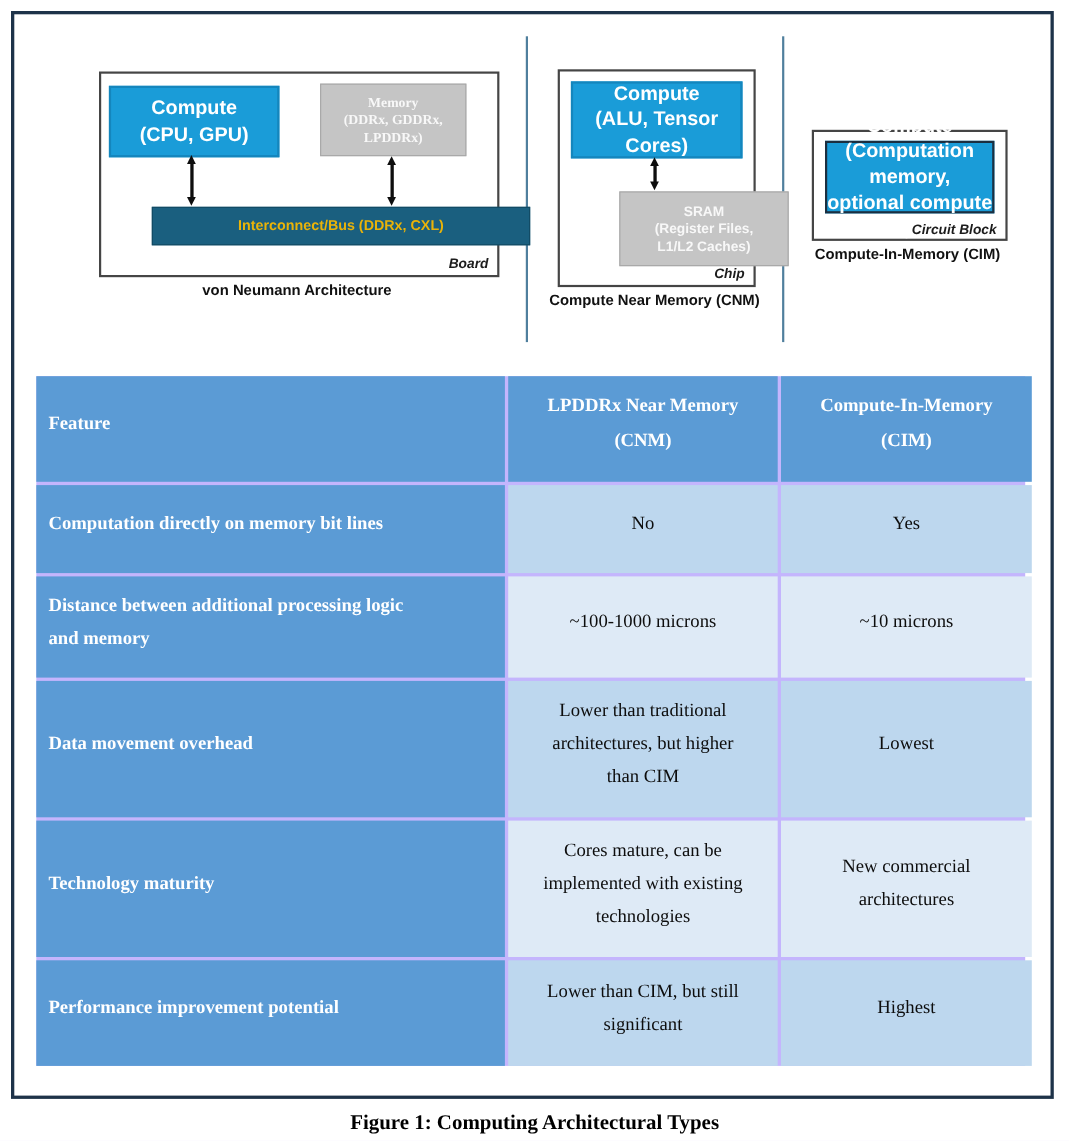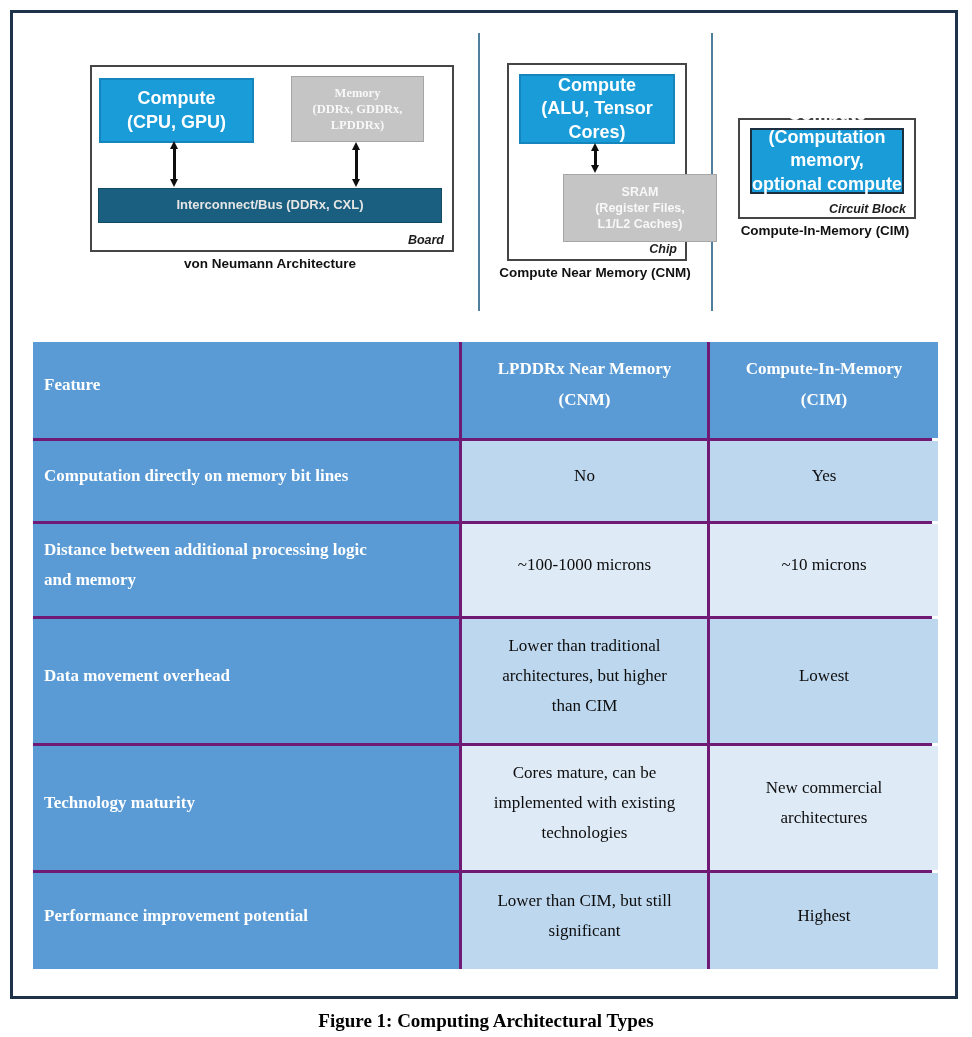--- a/index.html
+++ b/index.html
@@ -15,39 +15,39 @@
   .divider.d1{left:465px;}
   .divider.d2{left:698px;}
 
   
   .diag-box{position:absolute;background:#ffffff;border:2px solid #454545;}
   .blk{position:absolute;display:flex;align-items:center;justify-content:center;
        text-align:center;white-space:pre-line;font-weight:bold;line-height:1.3;}
   .cyan{background:#1a9cd8;border:2px solid #1486bd;color:#ffffff;font-size:18px;}
   .cyan.dark-border{border:2px solid #1b2f40;}
   .gray{background:#c5c5c5;border:1.5px solid #a6a6a6;color:#f8f8f8;font-size:12.5px;}
-  .bus{background:#1a5f7f;border:1.5px solid #124a63;color:#e5e5e5;font-size:13px;}
+  .bus{background:#1a5f7f;border:1.5px solid #124a63;color:#eab308;font-size:13px;margin-left:40px;}
   .scope{position:absolute;right:8px;bottom:3px;font-style:italic;font-weight:bold;
          font-size:12.5px;color:#1c1c1c;}
   .diag-caption{position:absolute;text-align:center;font-weight:bold;font-size:13.5px;
                 color:#111111;}
 
   
   .varrow{position:absolute;width:13px;}
   .varrow .stem{position:absolute;left:5.25px;top:5px;bottom:5px;width:2.5px;background:#0e0e0e;}
   .varrow::before,.varrow::after{content:"";position:absolute;left:2px;
       border-left:4.5px solid transparent;border-right:4.5px solid transparent;}
   .varrow::before{top:0;border-bottom:8px solid #0e0e0e;}
   .varrow::after{bottom:0;border-top:8px solid #0e0e0e;}
 
   
   .cmp-table{position:absolute;left:20px;top:329px;width:899px;display:grid;
              grid-template-columns:426px 245px 228px;
              grid-template-rows:96px 80px 92px 124px 124px 96px;
-             gap:3px;background:#701a75;
+             gap:3px;background:#c4b5fd;
              font-family:"Liberation Serif",serif;font-size:17px;color:#0d0d0d;}
   .cell{display:flex;align-items:center;justify-content:center;text-align:center;
         white-space:pre-line;line-height:1.75;padding:0 8px 10px 8px;}
   .cell.feature{justify-content:flex-start;text-align:left;color:#ffffff;
                 font-weight:bold;padding-left:11px;}
   .cell.head{background:#5b9bd5;color:#ffffff;font-weight:bold;line-height:1.8;}
   .blue-col{background:#5b9bd5;}
   .tint-dark{background:#bdd7ee;}
   .tint-light{background:#deeaf6;}
 

